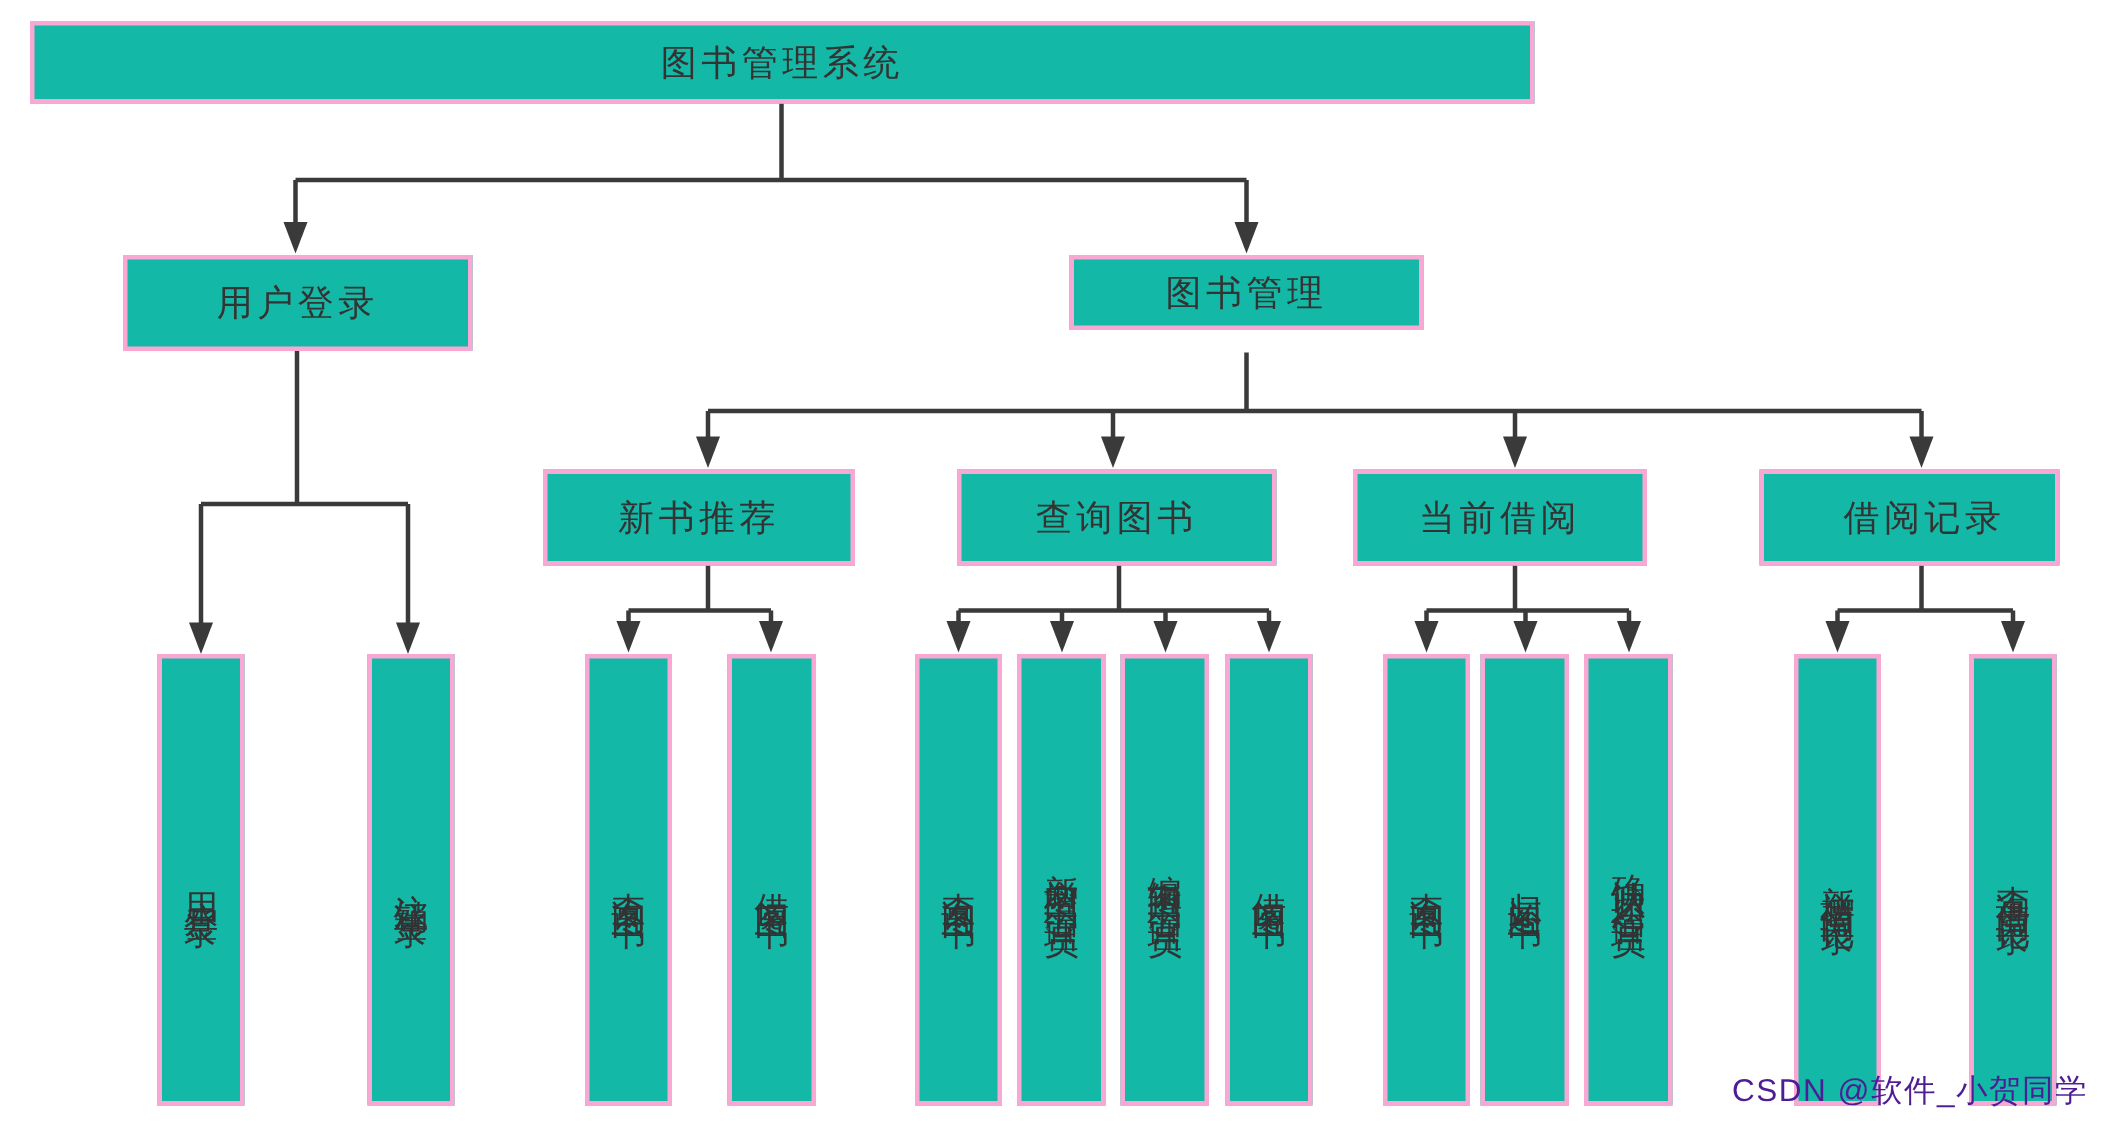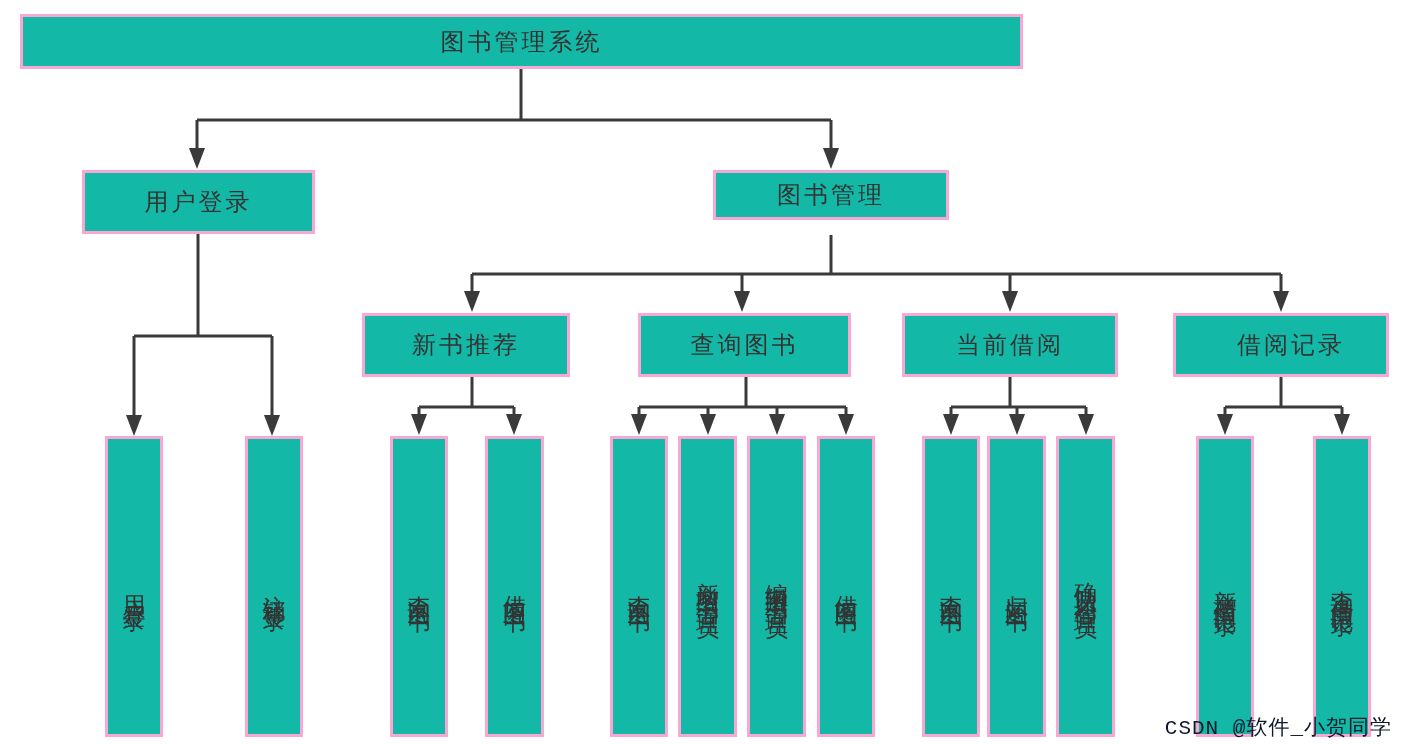--- a/index.html
+++ b/index.html
@@ -39,24 +39,23 @@
     writing-mode: vertical-rl;
     text-orientation: upright;
     letter-spacing: 5px;
     line-height: 1;
   }
   .watermark {
     position: absolute;
     top: 713px;
     right: 13px;
     font-size: 21px;
-    color: #0f172a;
+    color: #4c1d95;
     letter-spacing: 1px;
     white-space: nowrap;
-    font-family: Liberation Mono, monospace;
   }
 </style>
 </head>
 <body>
 
 <div class="canvas">
 
   <svg class="connectors" viewBox="0 0 1405 747" xmlns="http://www.w3.org/2000/svg">
     <g stroke="#3a3a3a" stroke-width="3" fill="none">
 
@@ -94,22 +93,22 @@
     </g>
   </svg>
 
   <div class="node h" style="left:20px; top:14px; width:1003px; height:55px;">图书管理系统</div>
 
   <div class="node h" style="left:82px; top:170px; width:233px; height:64px;">用户登录</div>
   <div class="node h" style="left:713px; top:170px; width:236px; height:50px;">图书管理</div>
 
   <div class="node h" style="left:362px; top:313px; width:208px; height:64px;">新书推荐</div>
   <div class="node h" style="left:638px; top:313px; width:213px; height:64px;">查询图书</div>
-  <div class="node h" style="left:902px; top:313px; width:216px; height:64px;">当前借阅</div>
-  <div class="node h" style="left:1173px; top:313px; width:216px; height:64px;padding-left:20px;">借阅记录</div>
+  <div class="node h" style="left:902px; top:313px; width:196px; height:64px;">当前借阅</div>
+  <div class="node h" style="left:1173px; top:313px; width:200px; height:64px;padding-left:20px;">借阅记录</div>
 
   <div class="node v" style="left:105px; width:58px;">用户登录</div>
   <div class="node v" style="left:245px; width:58px;">注销登录</div>
 
   <div class="node v" style="left:390px; width:58px;">查询图书</div>
   <div class="node v" style="left:485px; width:59px;">借阅图书</div>
 
   <div class="node v" style="left:610px; width:58px;">查询图书</div>
   <div class="node v" style="left:678px; width:59px;">新增图书（管理员）</div>
   <div class="node v" style="left:747px; width:59px;">编辑图书（管理员）</div>

